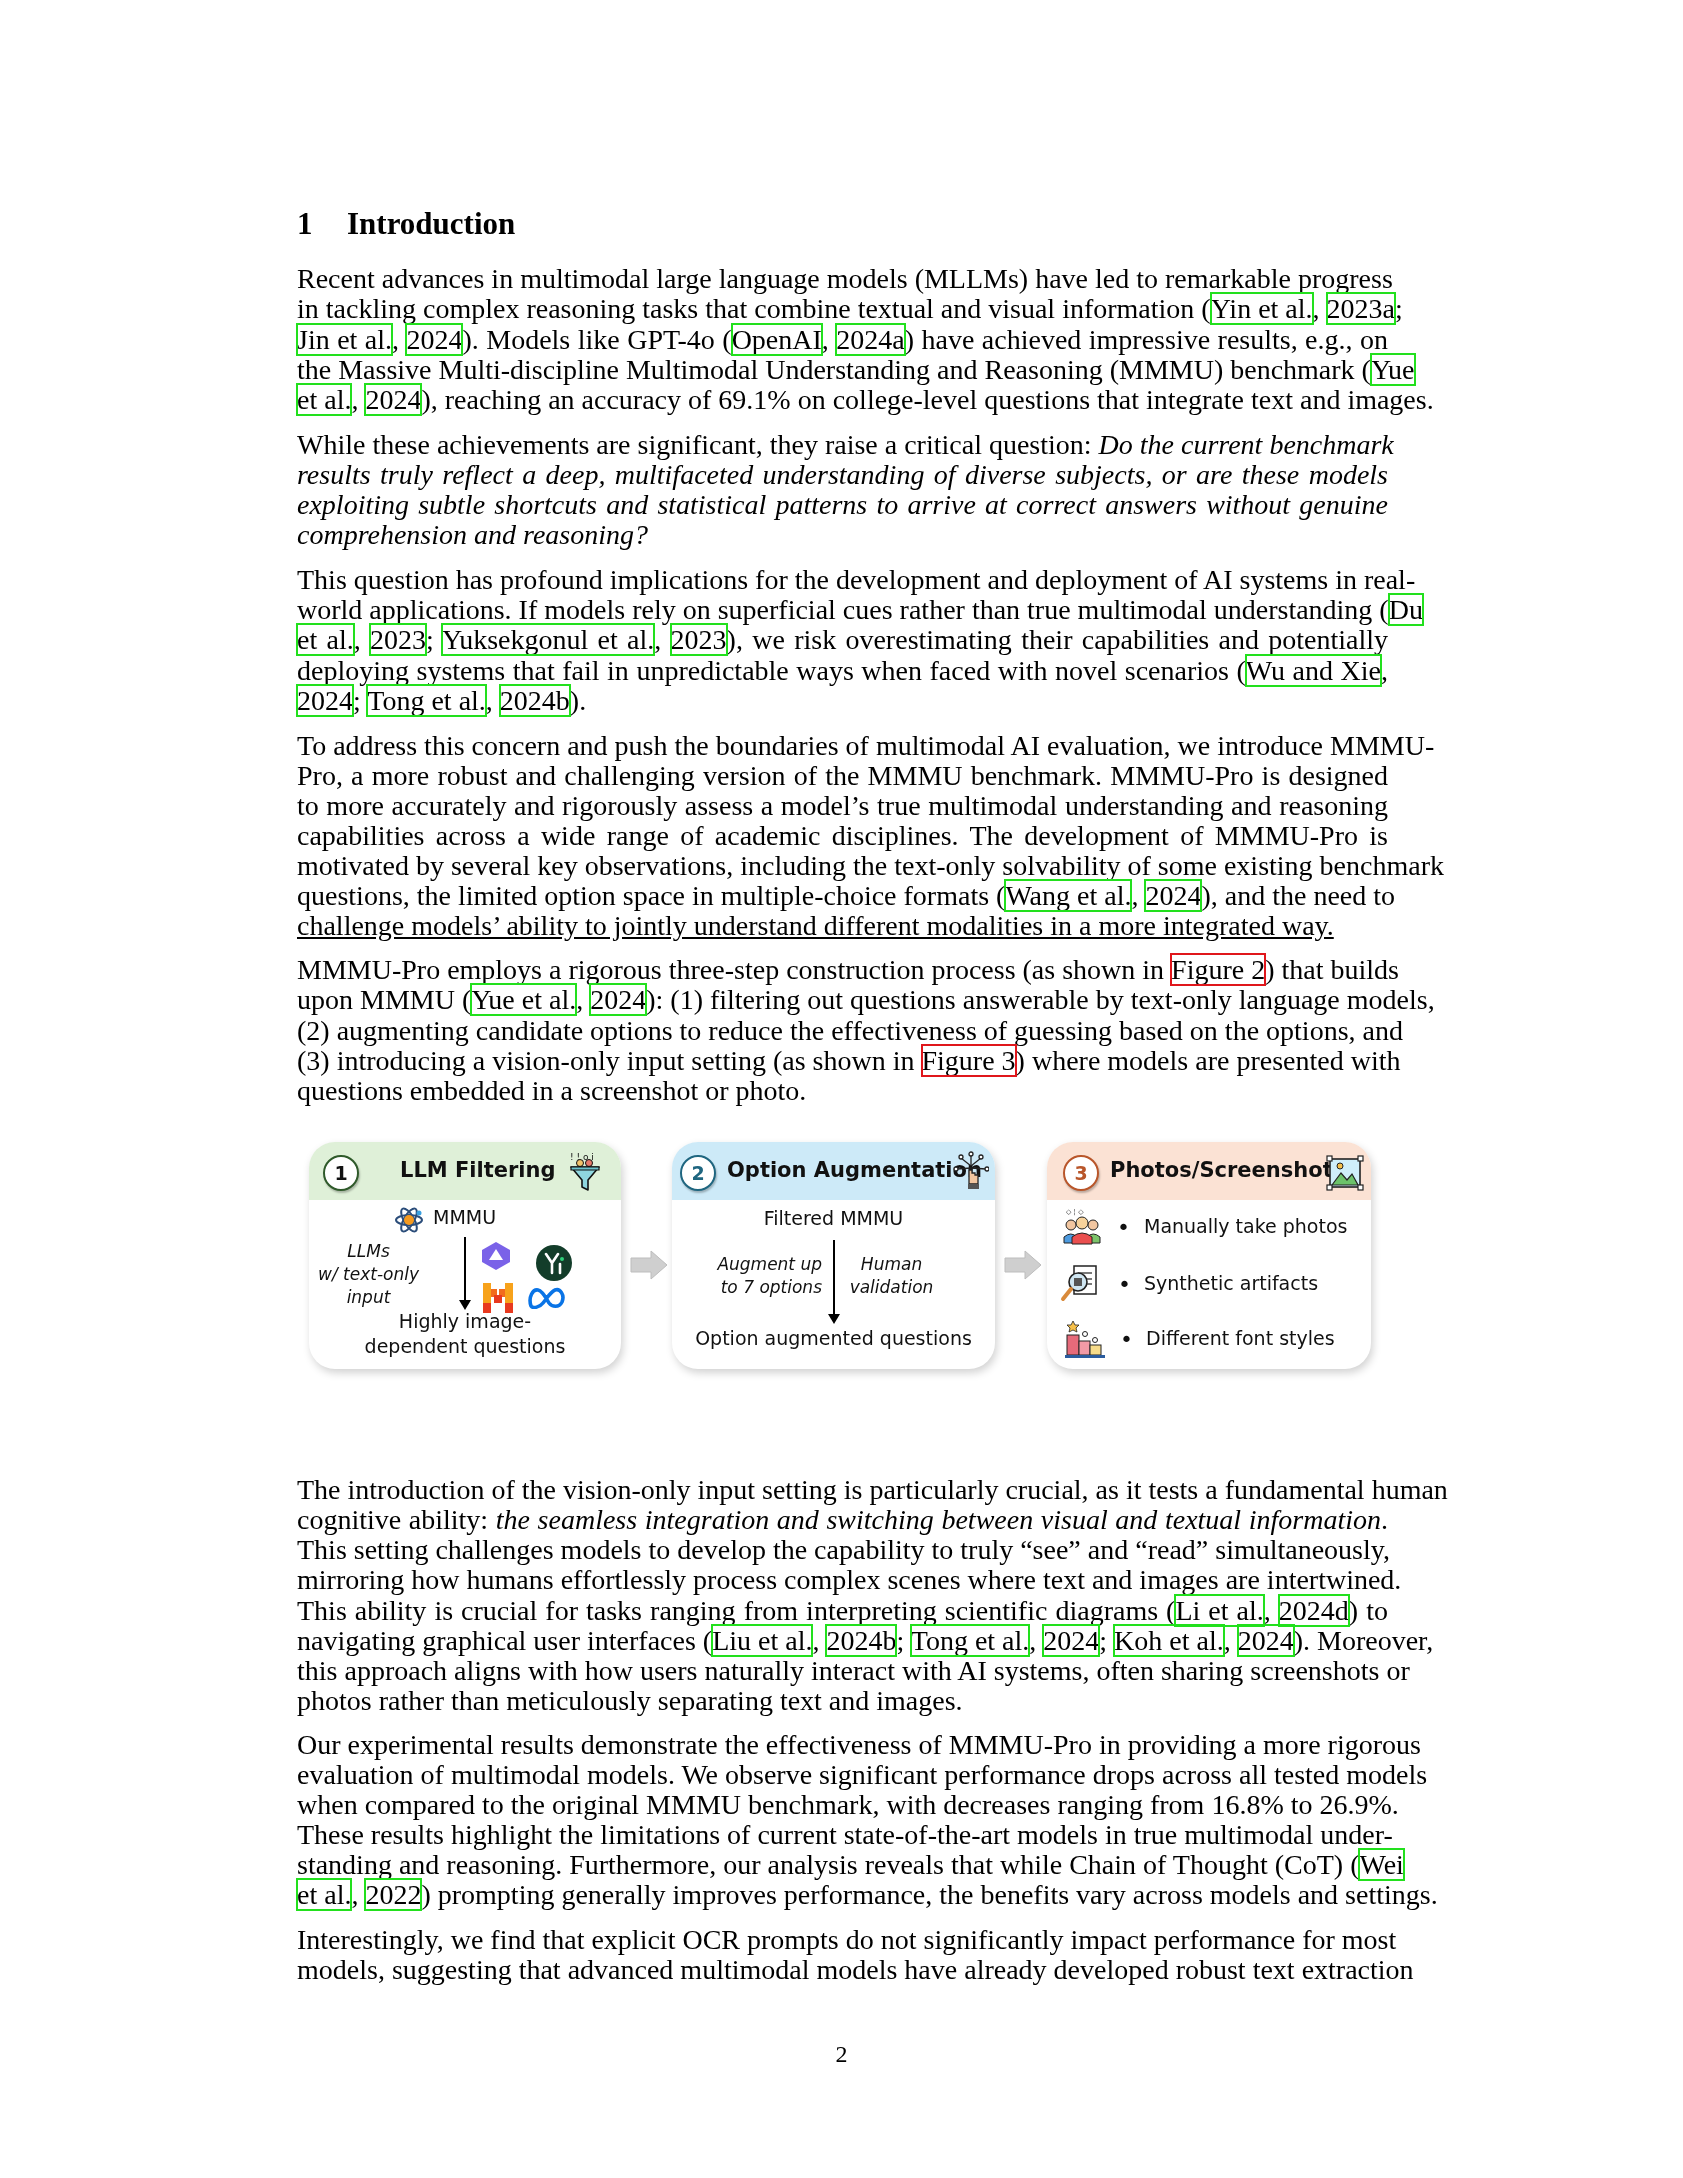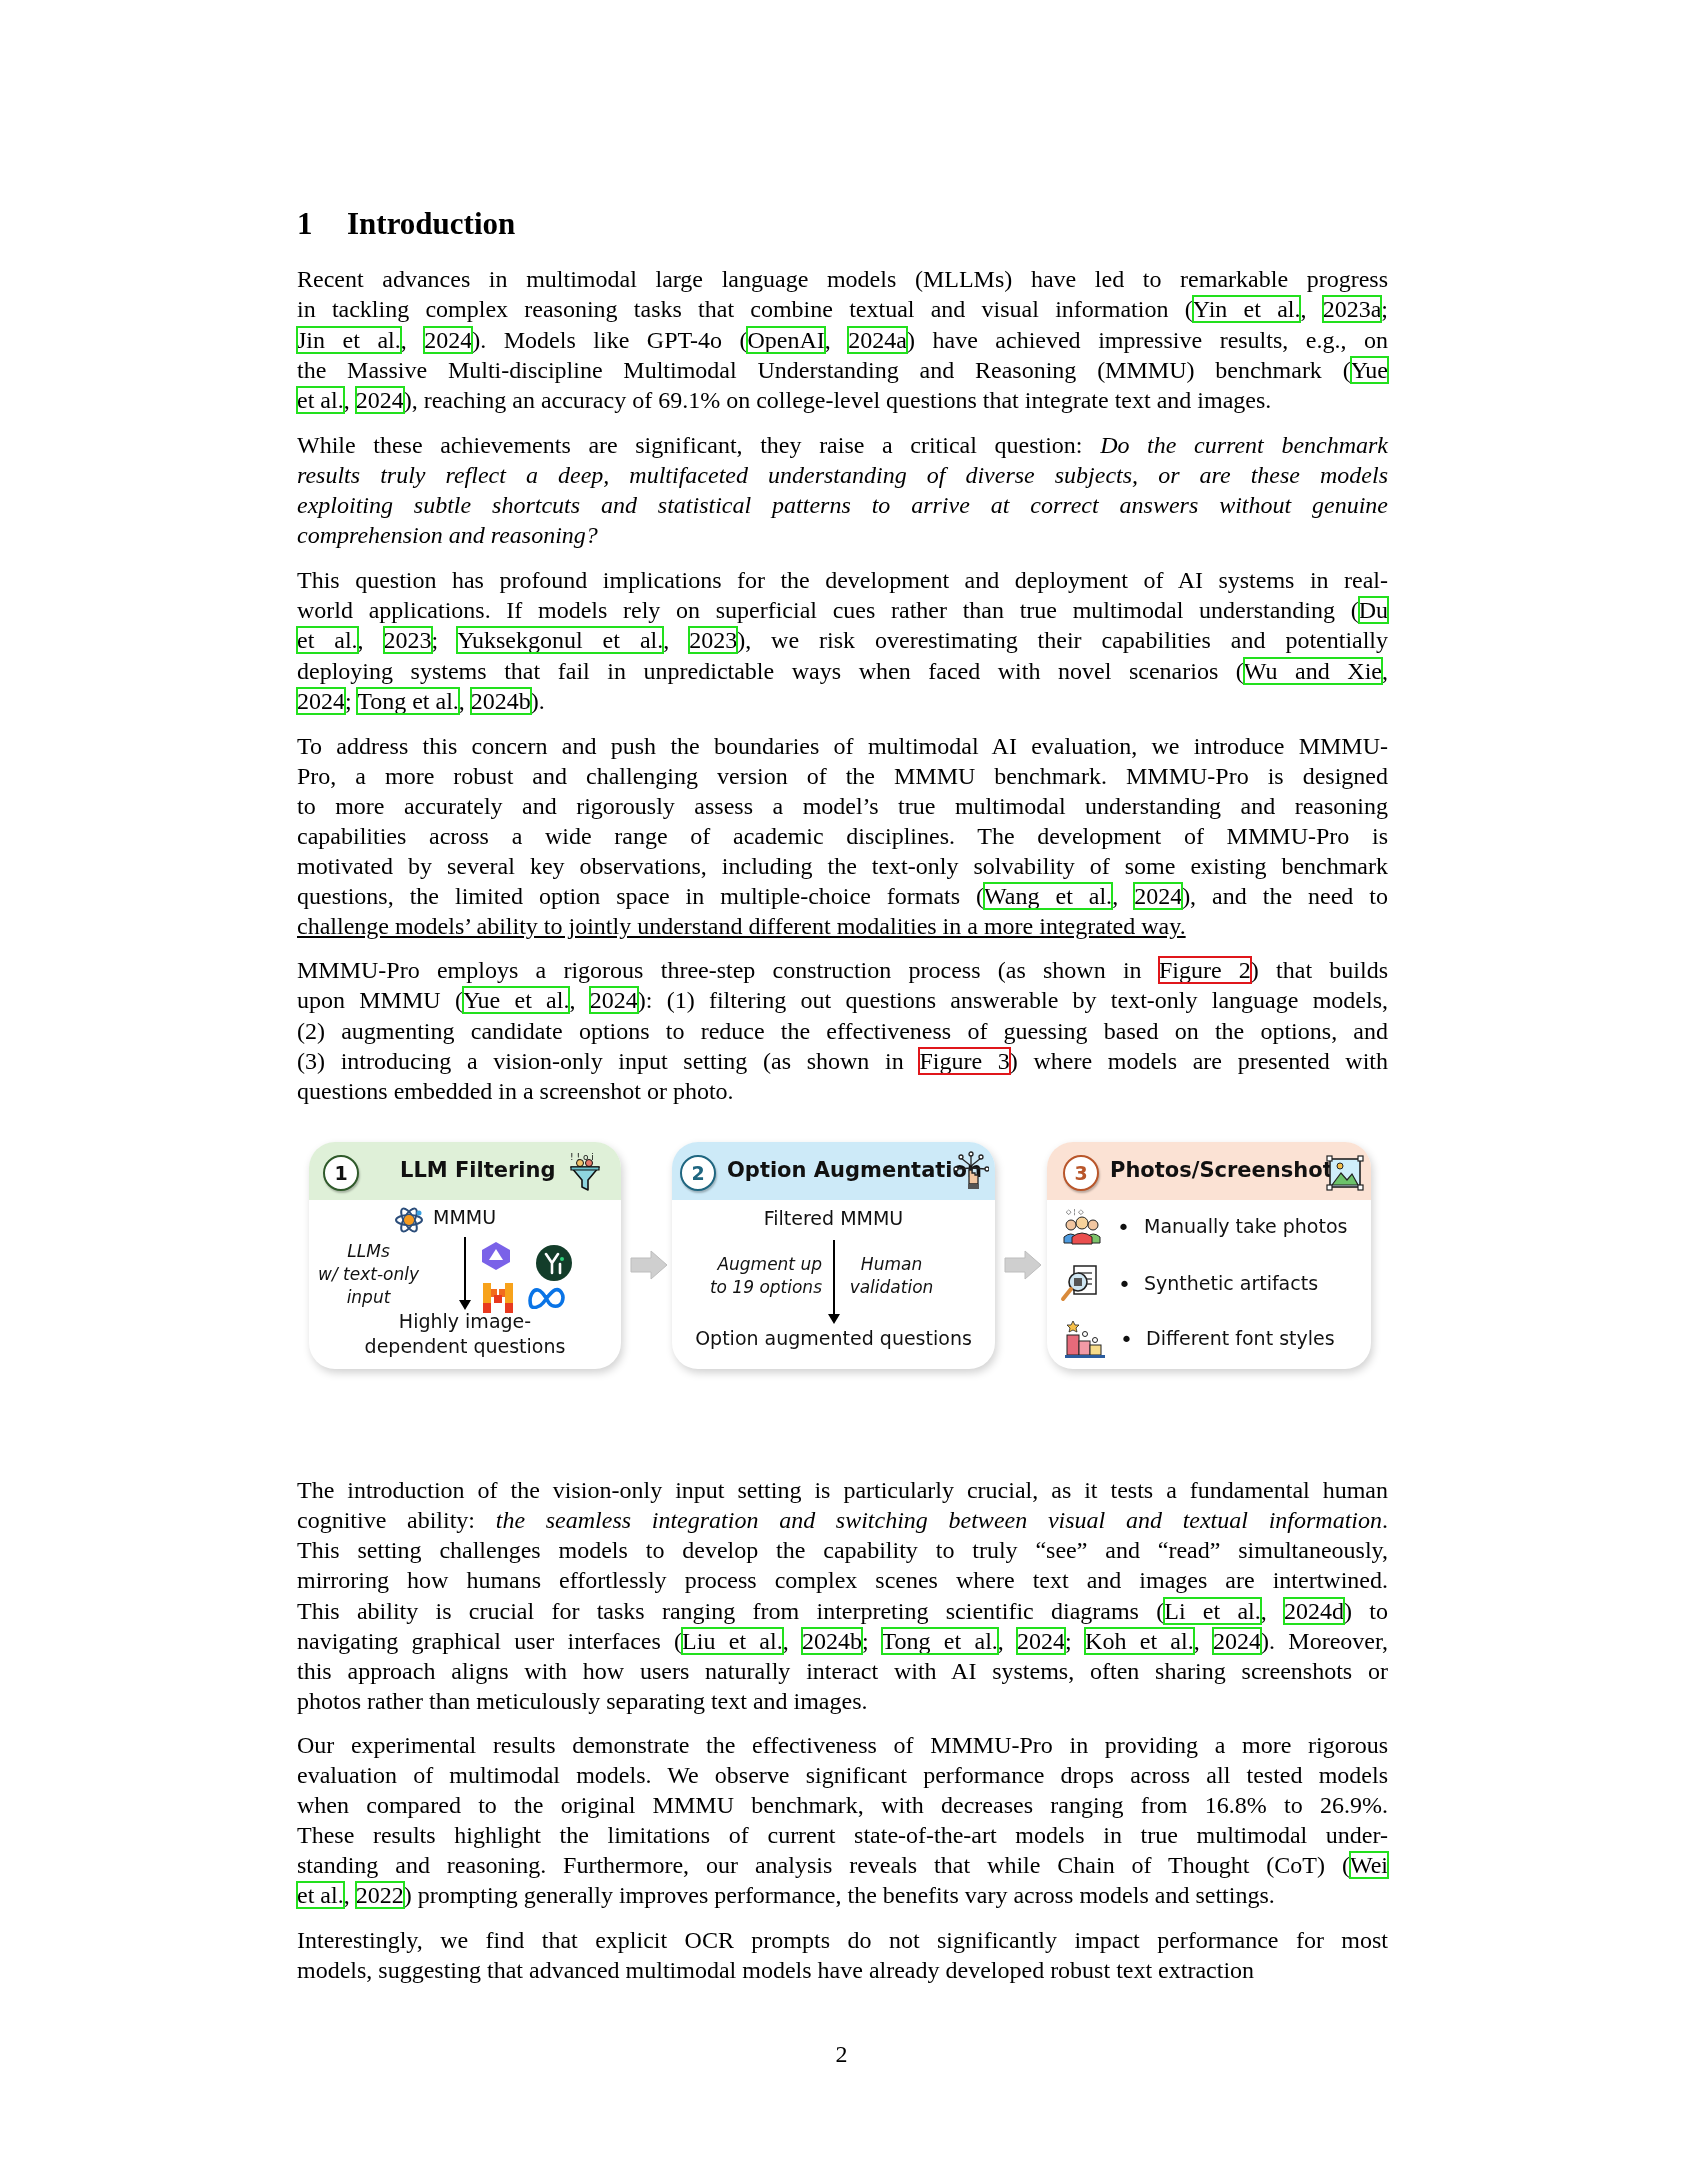--- a/index.html
+++ b/index.html
@@ -1,21 +1,21 @@
 <!DOCTYPE html>
 <html><head>
 <meta charset="utf-8">
 <style>
   html, body { margin: 0; padding: 0; background: #ffffff; }
   #page { position: relative; width: 1683px; height: 2178px; background: #ffffff; overflow: hidden; }
   .serif { font-family: "Liberation Serif", "DejaVu Serif", serif; color: #000; }
   .sans { font-family: "DejaVu Sans", "Liberation Sans", sans-serif; color: #111; }
   .heading { position: absolute; left: 297px; top: 195px; font-size: 31px; font-weight: bold; white-space: nowrap; margin-top: 11px; }
   .heading .num { display: inline-block; width: 50px; }
-  .line { position: absolute; left: 297px; width: 1091px; height: 30px; font-size: 24px; line-height: 30px; white-space: nowrap; text-align: justify; text-align-last: justify; }
+  .line { position: absolute; left: 297px; width: 1091px; height: 30px; font-size: 28px; line-height: 30px; white-space: nowrap; text-align: justify; text-align-last: justify; }
   .line.last { text-align-last: left; }
   .cite { outline: 2px solid #22e01d; outline-offset: -1px; }
   .ref { outline: 2px solid #e0161b; outline-offset: -1px; }
   .caption { position: absolute; left: 297px; width: 1091px; top: 1413px; font-size: 24px; line-height: 30px; text-align: center; }
   .pagenum { position: absolute; left: 0; width: 1683px; top: 2041px; font-size: 24px; text-align: center; }
 
   
   .fbox { position: absolute; top: 1142px; height: 227px; background: #fff; border-radius: 26px; box-shadow: 2px 4px 8px rgba(0,0,0,0.18); overflow: hidden; }
   .fhead { position: absolute; left: 0; top: 0; right: 0; height: 58px; }
   .circ { position: absolute; width: 32px; height: 32px; border-radius: 50%; background: #fff; border: 2.5px solid; font-weight: bold; font-size: 19px; line-height: 32px; text-align: center; box-shadow: 1px 2px 2px rgba(0,0,0,0.25); }
@@ -153,21 +153,21 @@
             <circle cx="28" cy="7" r="2" fill="#fff"></circle>
           <circle cx="3" cy="19" r="2" fill="#fff"></circle>
             <circle cx="34" cy="19" r="2" fill="#fff"></circle>
         </g>
         <path d="M16 20 V34 H25 V25 H22 V23 H19 V20 Z" fill="#f2c6a0" stroke="#222" stroke-width="1.3"></path>
         <rect x="15" y="34" width="11" height="5" fill="#555"></rect>
       </svg>
       <div class="ft" style="left:0;width:323px;text-align:center;top:65px;">Filtered MMMU</div>
       <div class="varrow" style="left:161px;top:98px;height:82px;"></div>
       <div class="ft it" style="right:173px;top:112px;text-align:right;">Augment up</div>
-      <div class="ft it" style="right:173px;top:135px;text-align:right;">to 19 options</div>
+      <div class="ft it" style="right:173px;top:135px;text-align:right;">to 7 options</div>
       <div class="ft it" style="left:170px;width:99px;top:112px;text-align:center;">Human</div>
       <div class="ft it" style="left:170px;width:99px;top:135px;text-align:center;">validation</div>
       <div class="ft" style="left:0;width:323px;text-align:center;top:185px;">Option augmented questions</div>
     </div>
 
     <svg class="garrow" style="left:1003px;" viewBox="0 0 40 32">
       <path d="M2 9 H22 V2 L38 16 L22 30 V23 H2 Z" fill="#cfcfcf" stroke="#bdbdbd" stroke-width="1"></path>
     </svg>
 
     <div class="fbox sans" style="left:1047px;width:324px;">

